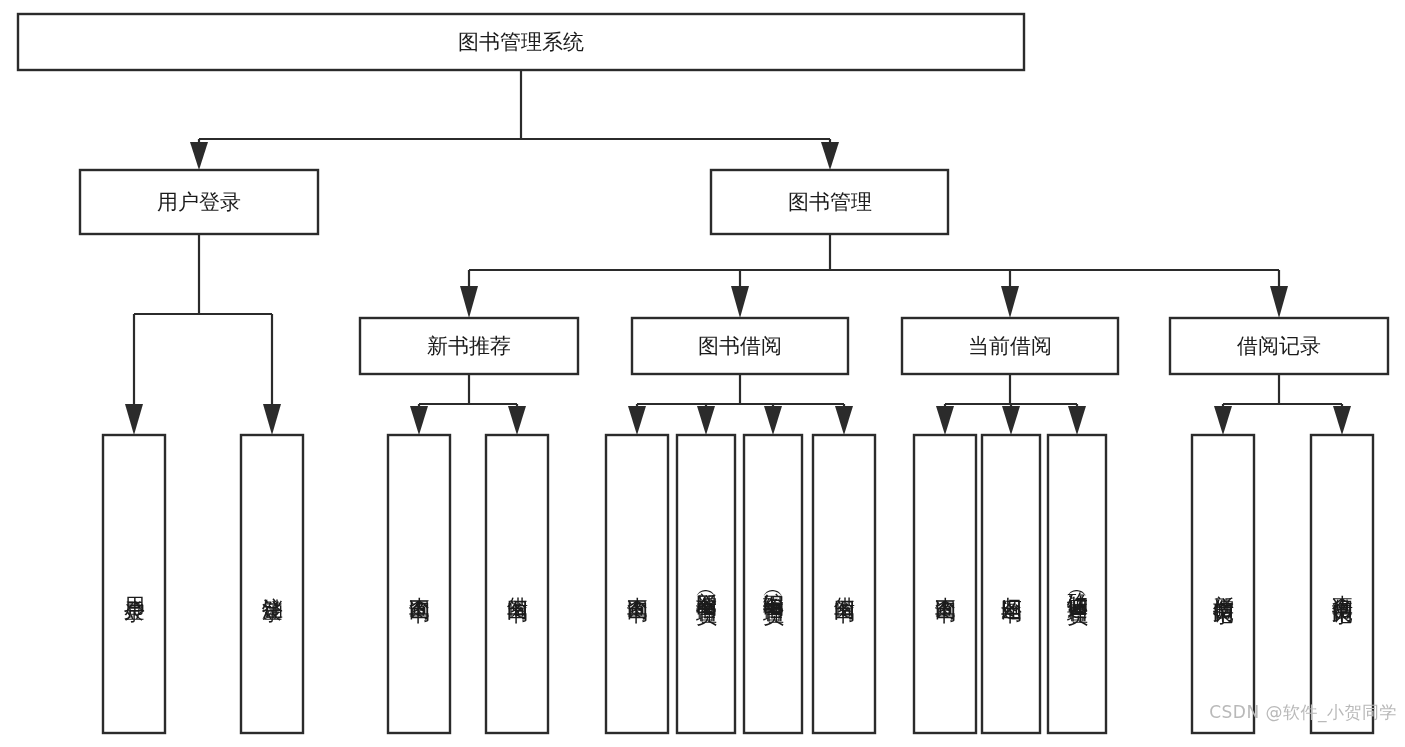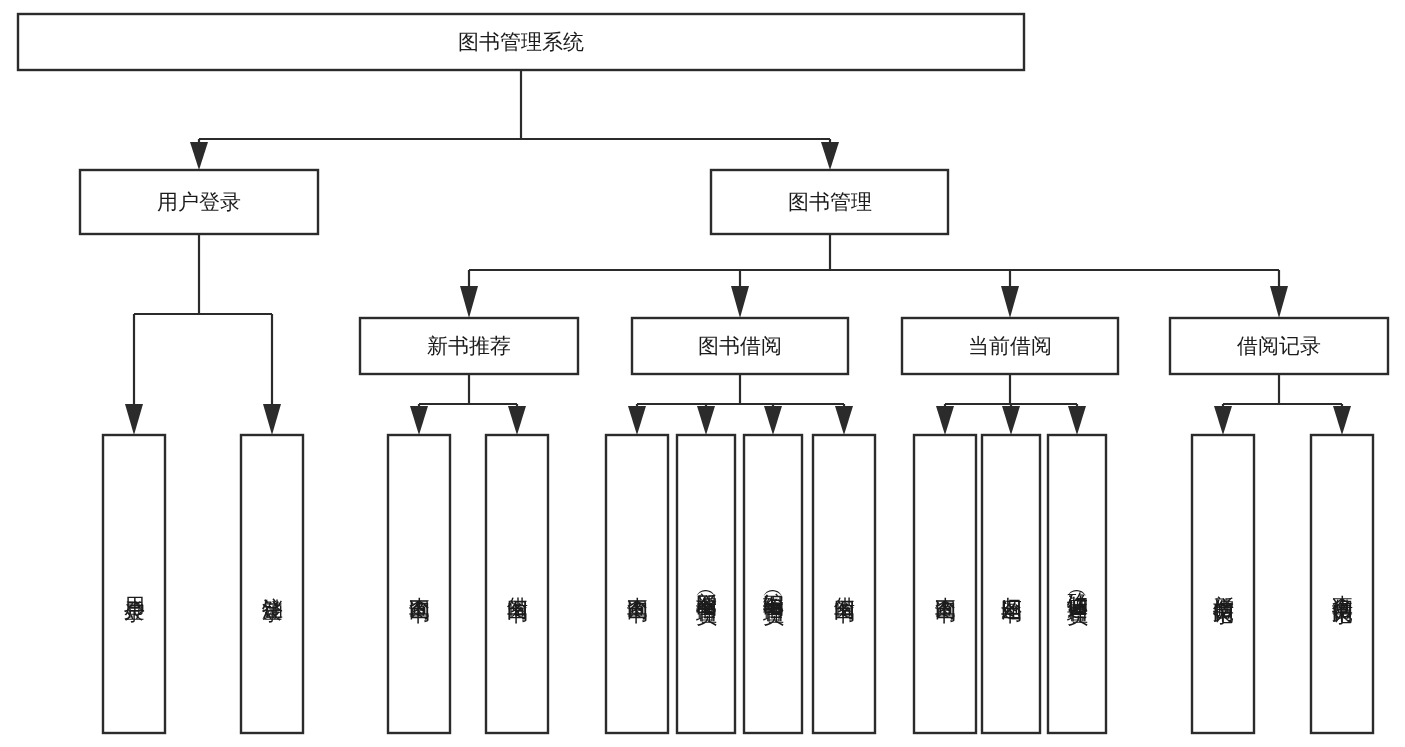--- a/index.html
+++ b/index.html
@@ -200,14 +200,15 @@
   <div class="node-label-v" style="left:606px; top:435px; width:62px; height:298px;">查询图书</div>
   <div class="node-label-v" style="left:677px; top:435px; width:58px; height:298px;">新增图书（管理员）</div>
   <div class="node-label-v" style="left:744px; top:435px; width:58px; height:298px;">编辑图书（管理员）</div>
   <div class="node-label-v" style="left:813px; top:435px; width:62px; height:298px;">借阅图书</div>
   <div class="node-label-v" style="left:914px; top:435px; width:62px; height:298px;">查询图书</div>
   <div class="node-label-v" style="left:982px; top:435px; width:58px; height:298px;">归还图书</div>
   <div class="node-label-v" style="left:1048px; top:435px; width:58px; height:298px;">确认归还（管理员）</div>
   <div class="node-label-v" style="left:1192px; top:435px; width:62px; height:298px;">新增借阅记录</div>
   <div class="node-label-v" style="left:1311px; top:435px; width:62px; height:298px;">查询借阅记录</div>
 
+  <div class="watermark">CSDN @软件_小贺同学</div>
 
 </div>
 
 </body></html>

